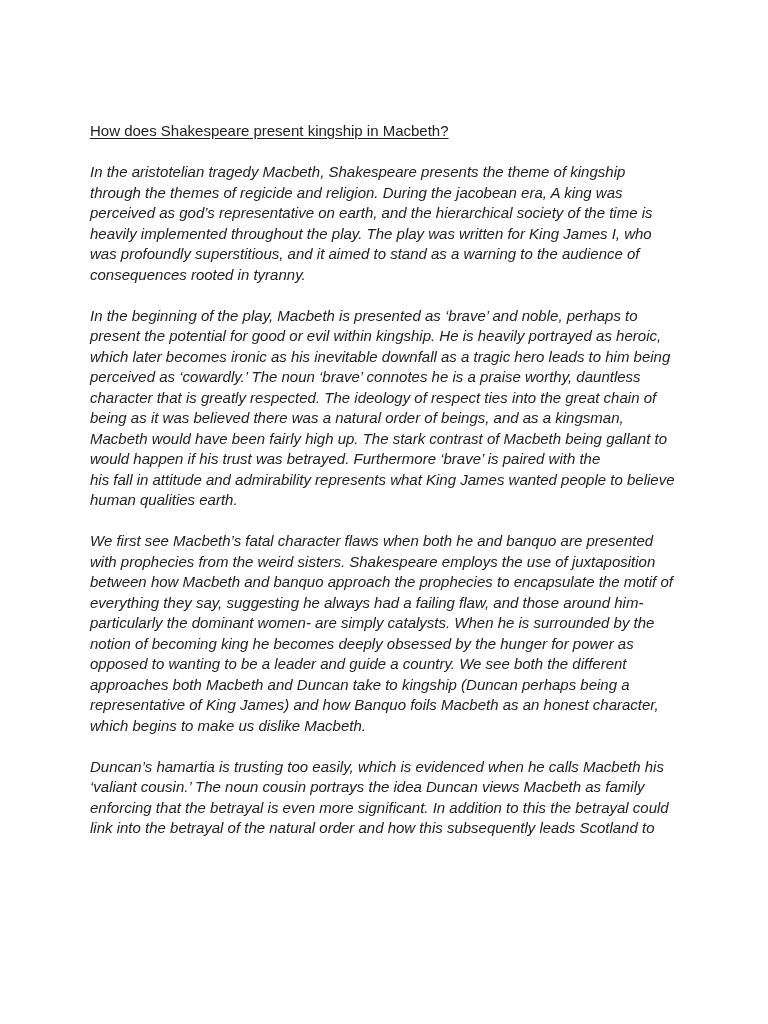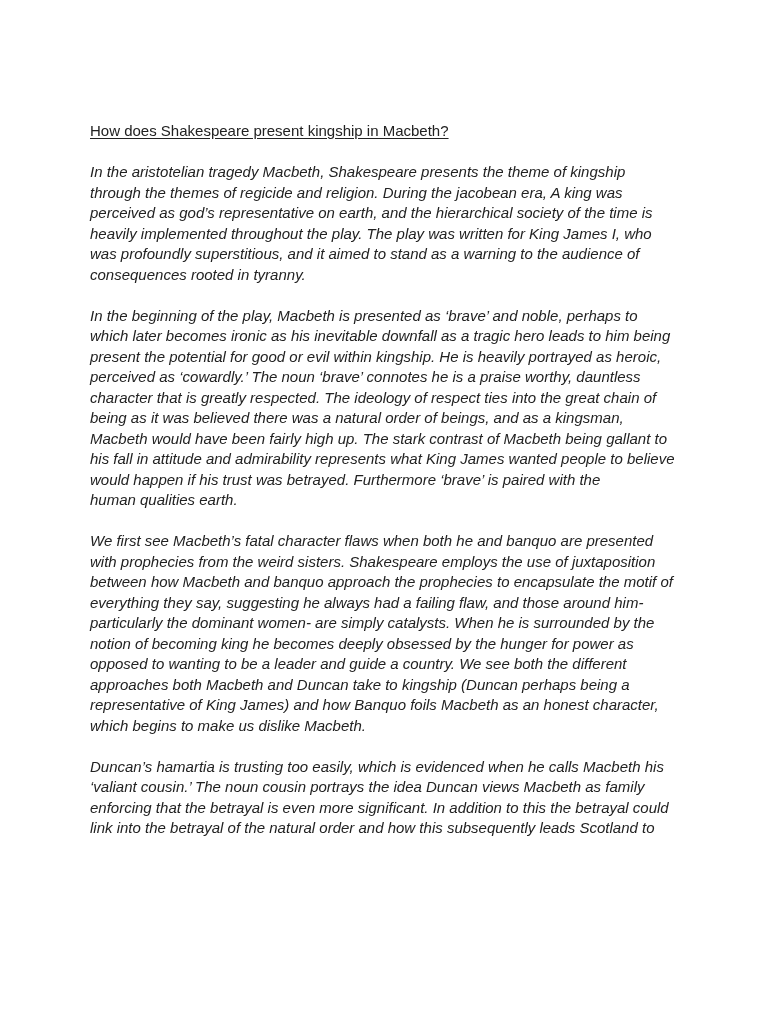--- a/index.html
+++ b/index.html
@@ -52,28 +52,28 @@
     <span class="line">In the aristotelian tragedy Macbeth, Shakespeare presents the theme of kingship</span>
     <span class="line">through the themes of regicide and religion. During the jacobean era, A king was</span>
     <span class="line">perceived as god’s representative on earth, and the hierarchical society of the time is</span>
     <span class="line">heavily implemented throughout the play. The play was written for King James I, who</span>
     <span class="line">was profoundly superstitious, and it aimed to stand as a warning to the audience of</span>
     <span class="line">consequences rooted in tyranny.</span>
   </div>
 
   <div class="para">
     <span class="line">In the beginning of the play, Macbeth is presented as ‘brave’ and noble, perhaps to</span>
+    <span class="line">present the potential for good or evil within kingship. He is heavily portrayed as heroic,</span>
     <span class="line">which later becomes ironic as his inevitable downfall as a tragic hero leads to him being</span>
-    <span class="line">present the potential for good or evil within kingship. He is heavily portrayed as heroic,</span>
     <span class="line">perceived as ‘cowardly.’ The noun ‘brave’ connotes he is a praise worthy, dauntless</span>
     <span class="line">character that is greatly respected. The ideology of respect ties into the great chain of</span>
     <span class="line">being as it was believed there was a natural order of beings, and as a kingsman,</span>
     <span class="line">Macbeth would have been fairly high up. The stark contrast of Macbeth being gallant to</span>
+    <span class="line">would happen if his trust was betrayed. Furthermore ‘brave’ is paired with the</span>
     <span class="line">his fall in attitude and admirability represents what King James wanted people to believe</span>
-    <span class="line">would happen if his trust was betrayed. Furthermore ‘brave’ is paired with the</span>
     <span class="line">human qualities earth.</span>
   </div>
 
   <div class="para">
     <span class="line">We first see Macbeth’s fatal character flaws when both he and banquo are presented</span>
     <span class="line">with prophecies from the weird sisters. Shakespeare employs the use of juxtaposition</span>
     <span class="line">between how Macbeth and banquo approach the prophecies to encapsulate the motif of</span>
     <span class="line">everything they say, suggesting he always had a failing flaw, and those around him-</span>
     <span class="line">particularly the dominant women- are simply catalysts. When he is surrounded by the</span>
     <span class="line">notion of becoming king he becomes deeply obsessed by the hunger for power as</span>

